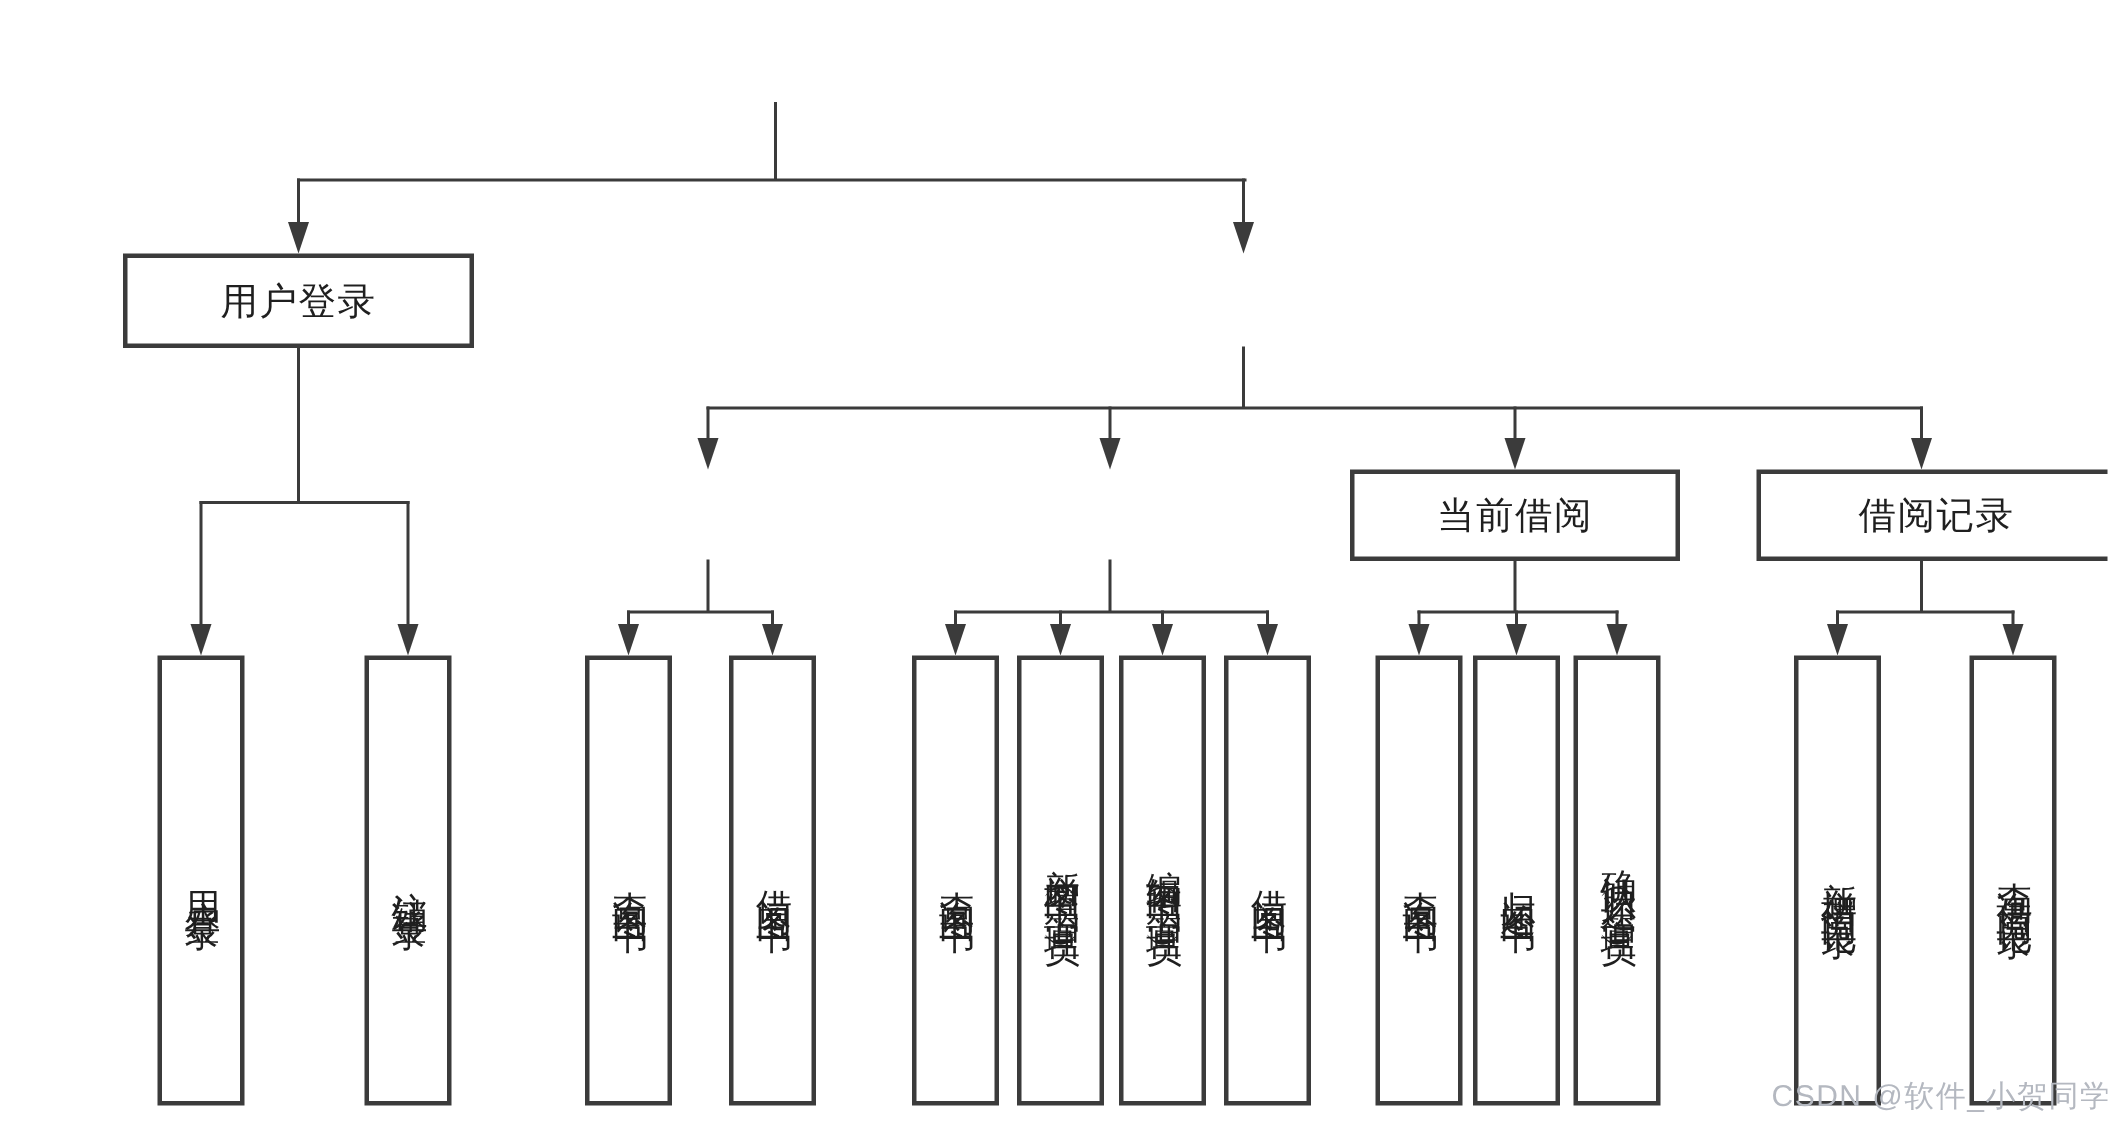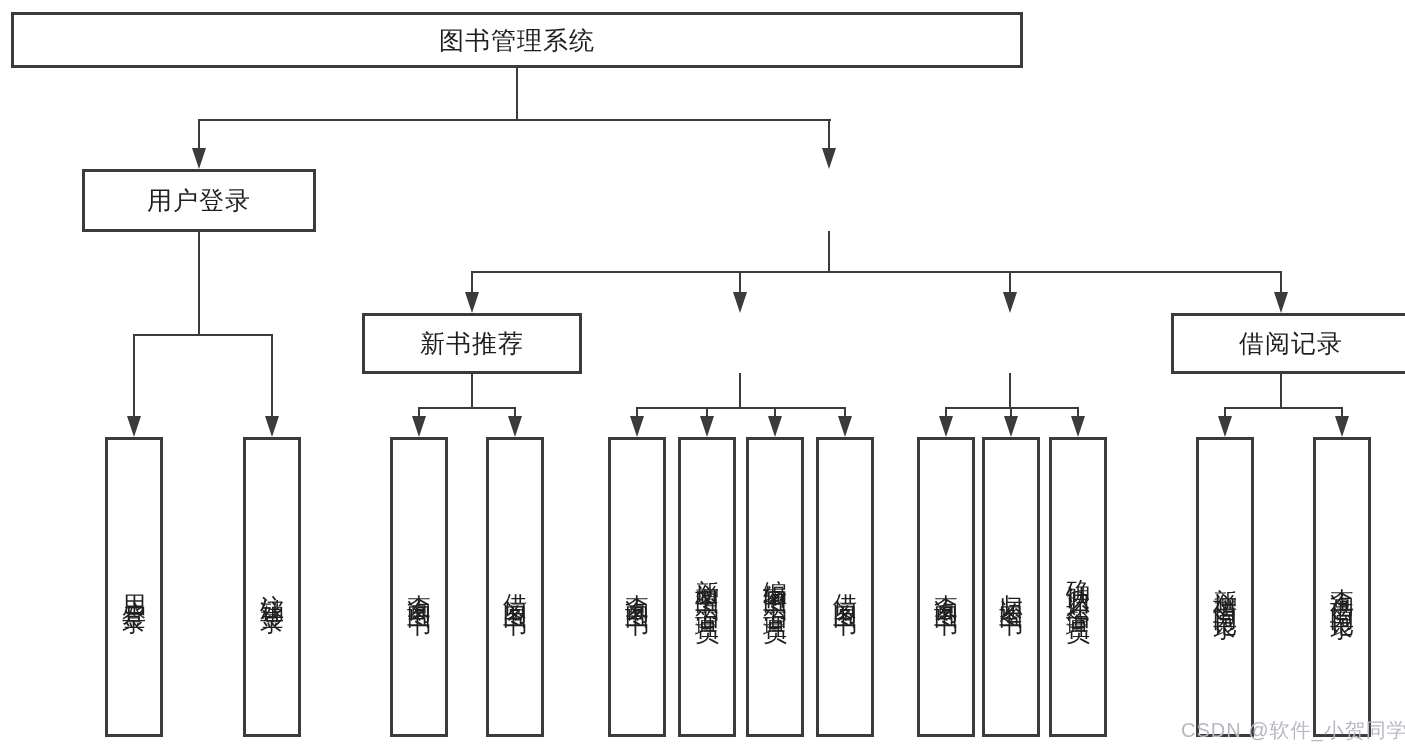--- a/index.html
+++ b/index.html
@@ -99,30 +99,27 @@
     <div class="tri" style="left:1071px;top:416px"></div>
 
     <div class="ln v" style="left:1280px;top:373px;height:35px"></div>
     <div class="ln h" style="left:1224px;top:407px;width:119px"></div>
     <div class="ln v" style="left:1224px;top:407px;height:11px"></div>
     <div class="tri" style="left:1218px;top:416px"></div>
     <div class="ln v" style="left:1341px;top:407px;height:11px"></div>
     <div class="tri" style="left:1335px;top:416px"></div>
   </div>
 
-  <div class="hbox" style="left:11px;top:12px;width:1012px;height:56px">
-    <span class="lbl">图书管理系统</span>
-  </div>
 
   <div class="hbox" style="left:82px;top:169px;width:234px;height:63px">
     <span class="lbl">用户登录</span>
   </div>
 
-  <div class="hbox" style="left:362px;top:313px;width:220px;height:61px">
-    <span class="lbl">新书推荐</span>
+  <div class="hbox" style="left:900px;top:313px;width:220px;height:61px">
+    <span class="lbl">当前借阅</span>
   </div>
   <div class="hbox" style="left:1171px;top:313px;width:240px;height:61px">
     <span class="lbl">借阅记录</span>
   </div>
 
   <div class="vbox" style="left:105px">
     <span class="vlbl">用户登录</span>
   </div>
   <div class="vbox" style="left:243px">
     <span class="vlbl">注销登录</span>

